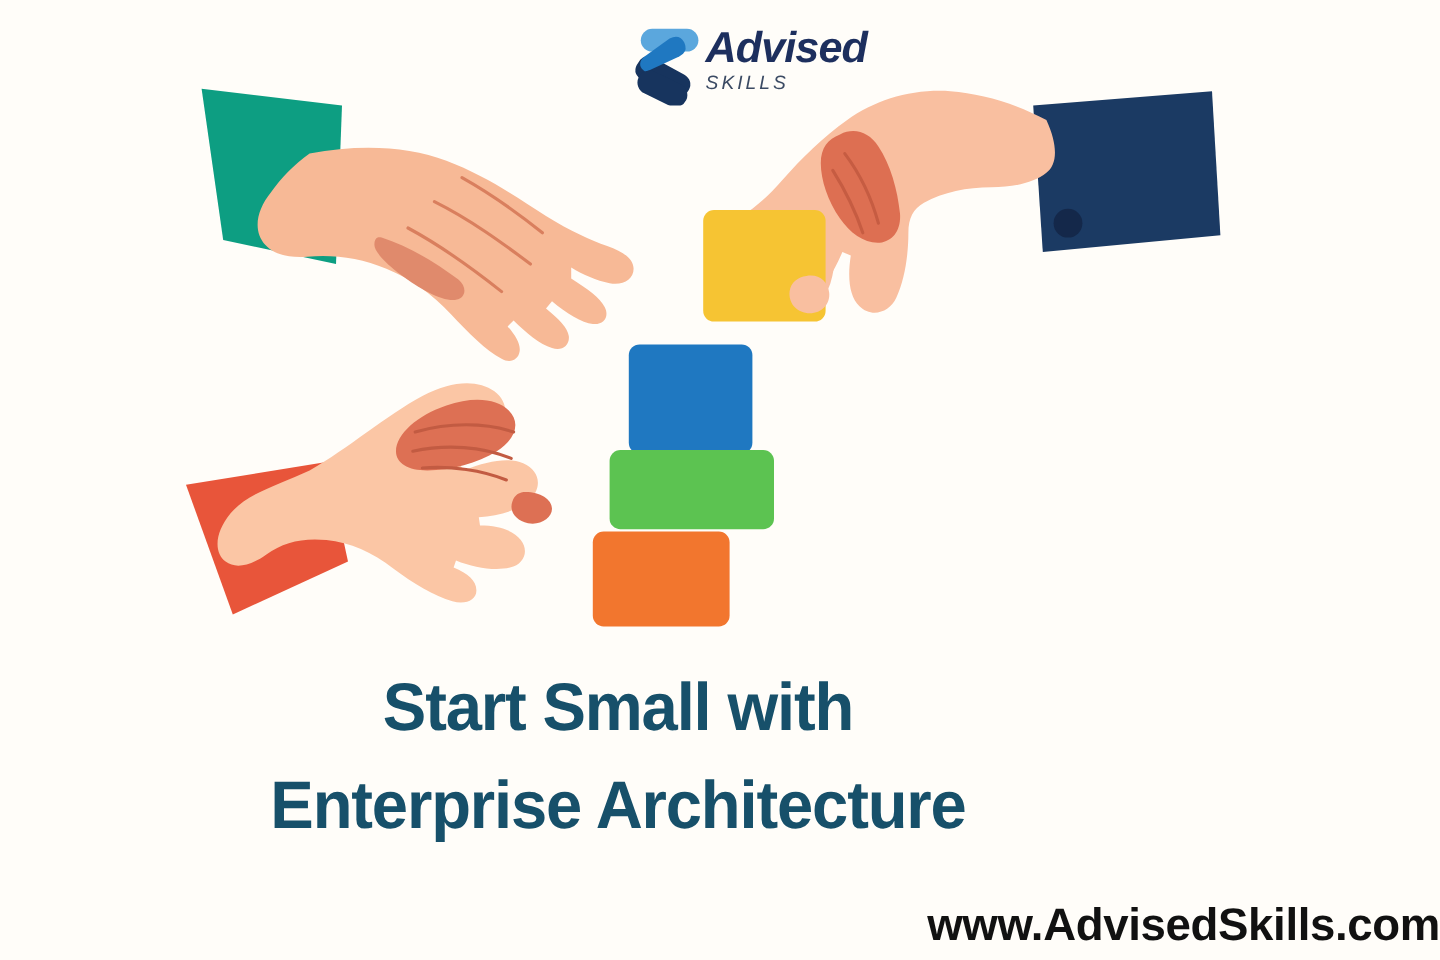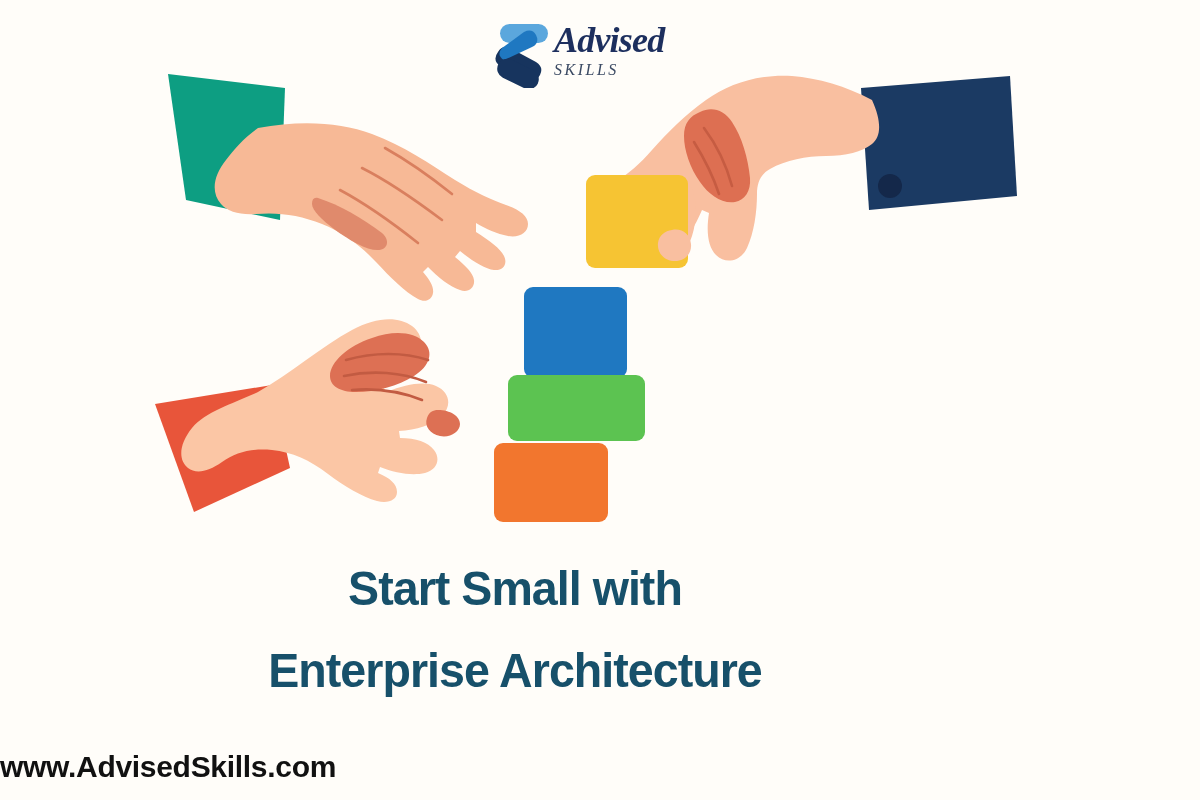--- a/index.html
+++ b/index.html
@@ -17,25 +17,24 @@
   .poster {
     position: relative;
     width: 1200px;
     height: 800px;
     background: #fffdf9;
   }
 
   
   .logo {
     position: absolute;
-    left: 488px;
+    left: 522px;
     top: 20px;
     width: 230px;
     height: 72px;
-    font-family: Liberation Serif, serif;
   }
   .logo-mark {
     position: absolute;
     left: 0;
     top: 2px;
     width: 62px;
     height: 66px;
   }
   .logo-text {
     position: absolute;
@@ -76,38 +75,38 @@
   
   .headline {
     position: absolute;
     left: 0;
     top: 548px;
     width: 1030px;
     text-align: center;
     color: #17506a;
     font-family: "Liberation Sans", sans-serif;
     font-weight: bold;
-    font-size: 48px;
+    font-size: 56px;
     line-height: 82px;
     letter-spacing: -1px;
   }
   .headline-line {
     display: block;
     transform: scaleX(0.97);
   }
 
   
   .footer-url {
     position: absolute;
     left: 0;
     top: 750px;
     width: 1200px;
-    text-align: left;
+    text-align: right;
     color: #111111;
-    font-size: 30px;
+    font-size: 38px;
     font-weight: bold;
     letter-spacing: -0.3px;
   }
 </style>
 </head>
 <body>
 
 <div class="poster">
 
   <div class="logo">

